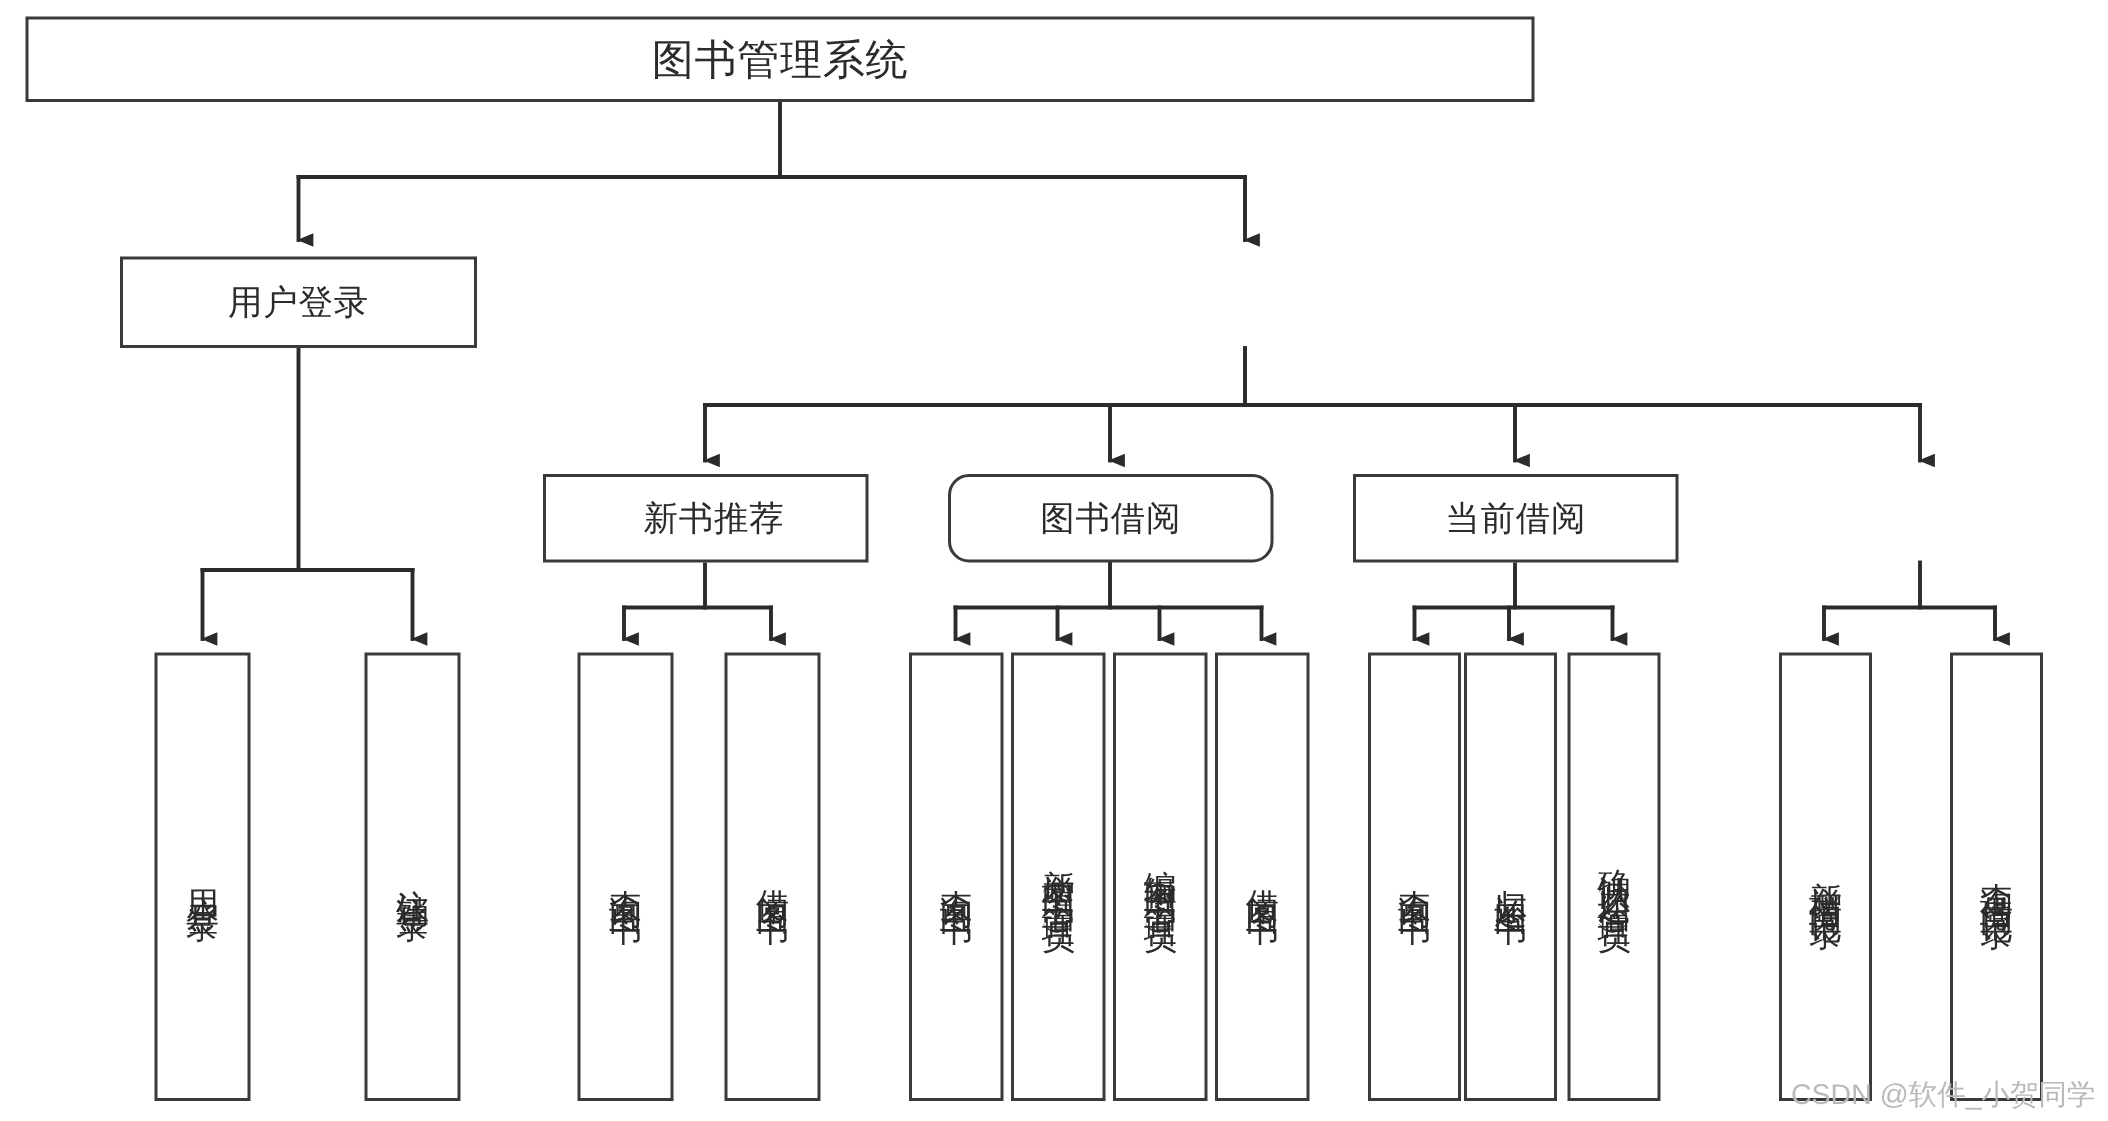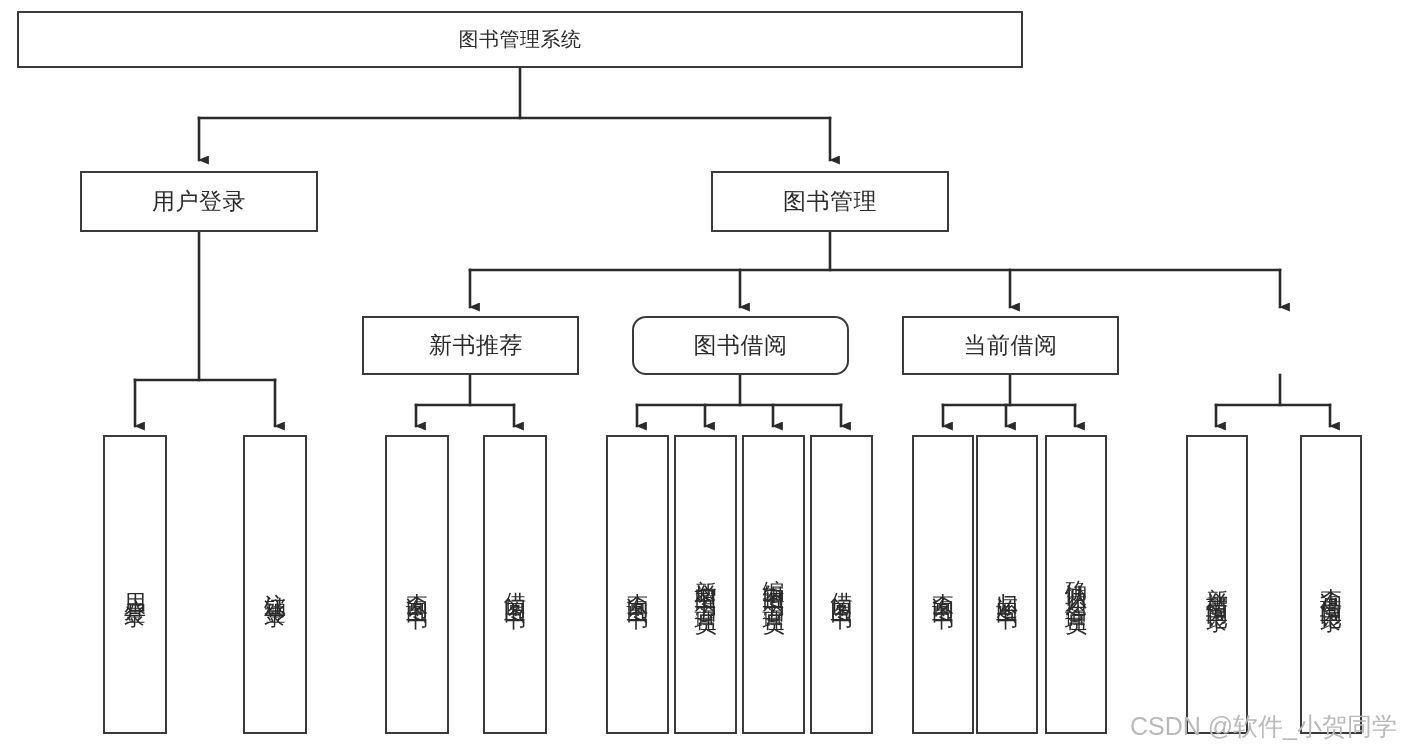--- a/index.html
+++ b/index.html
@@ -42,40 +42,40 @@
   .node .label {
     display: block;
     text-align: center;
     line-height: 1.18;
   }
   
   .node.h .label {
     font-size: 23px;
     white-space: nowrap;
   }
-  .node.root .label { font-size: 20px; }
+  .node.root .label { font-size: 28px; }
   
   .node.v {
     align-items: center;
     justify-content: center;
   }
   .node.v .label {
     writing-mode: vertical-rl;
     text-orientation: upright;
     font-size: 22px;
     line-height: 1.0;
     letter-spacing: 5px;
     white-space: nowrap;
     max-height: 284px;
   }
   .watermark {
     position: absolute;
     right: 8px;
     bottom: 4px;
-    font-size: 25px;
+    font-size: 19px;
     color: #b9b9b9;
     white-space: nowrap;
     user-select: none;
     pointer-events: none;
   }
 </style>
 </head>
 <body>
 
 <div id="diagram-root">
@@ -130,23 +130,20 @@
     </g>
   </svg>
 
   <div class="node h root" style="left:17px; top:11px; width:1006px; height:57px;">
     <span class="label">图书管理系统</span>
   </div>
 
   <div class="node h" style="left:80px; top:171px; width:238px; height:61px;">
     <span class="label">用户登录</span>
   </div>
-  <div class="node h" style="left:711px; top:171px; width:238px; height:61px;">
-    <span class="label">图书管理</span>
-  </div>
 
   <div class="node h" style="left:362px; top:316px; width:217px; height:59px;padding-left:11px;">
     <span class="label">新书推荐</span>
   </div>
   <div class="node h" style="left:632px; top:316px; width:217px; height:59px;border-radius:14px;">
     <span class="label">图书借阅</span>
   </div>
   <div class="node h" style="left:902px; top:316px; width:217px; height:59px;align-items:center;">
     <span class="label">当前借阅</span>
   </div>

